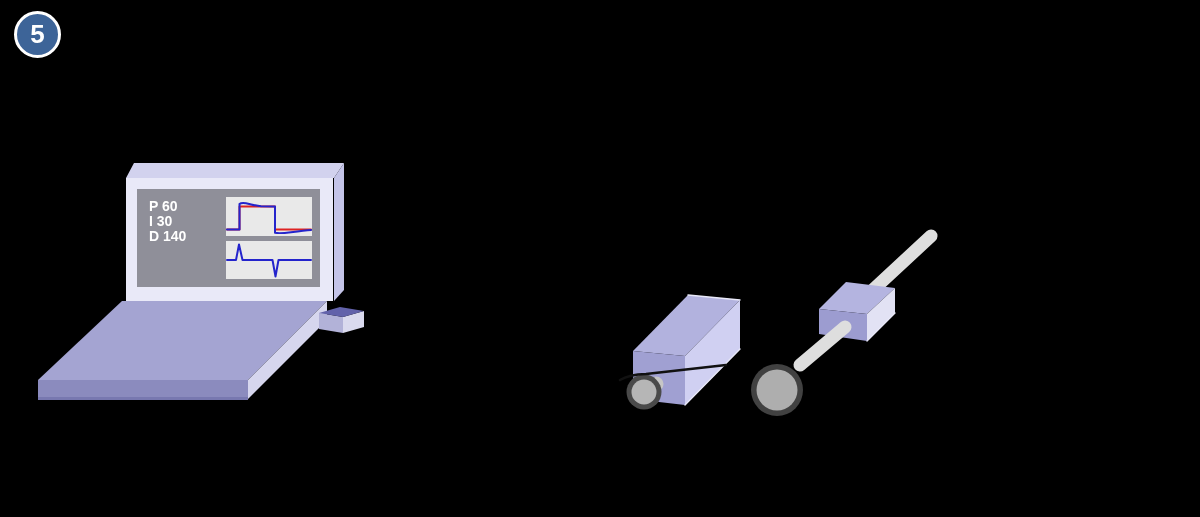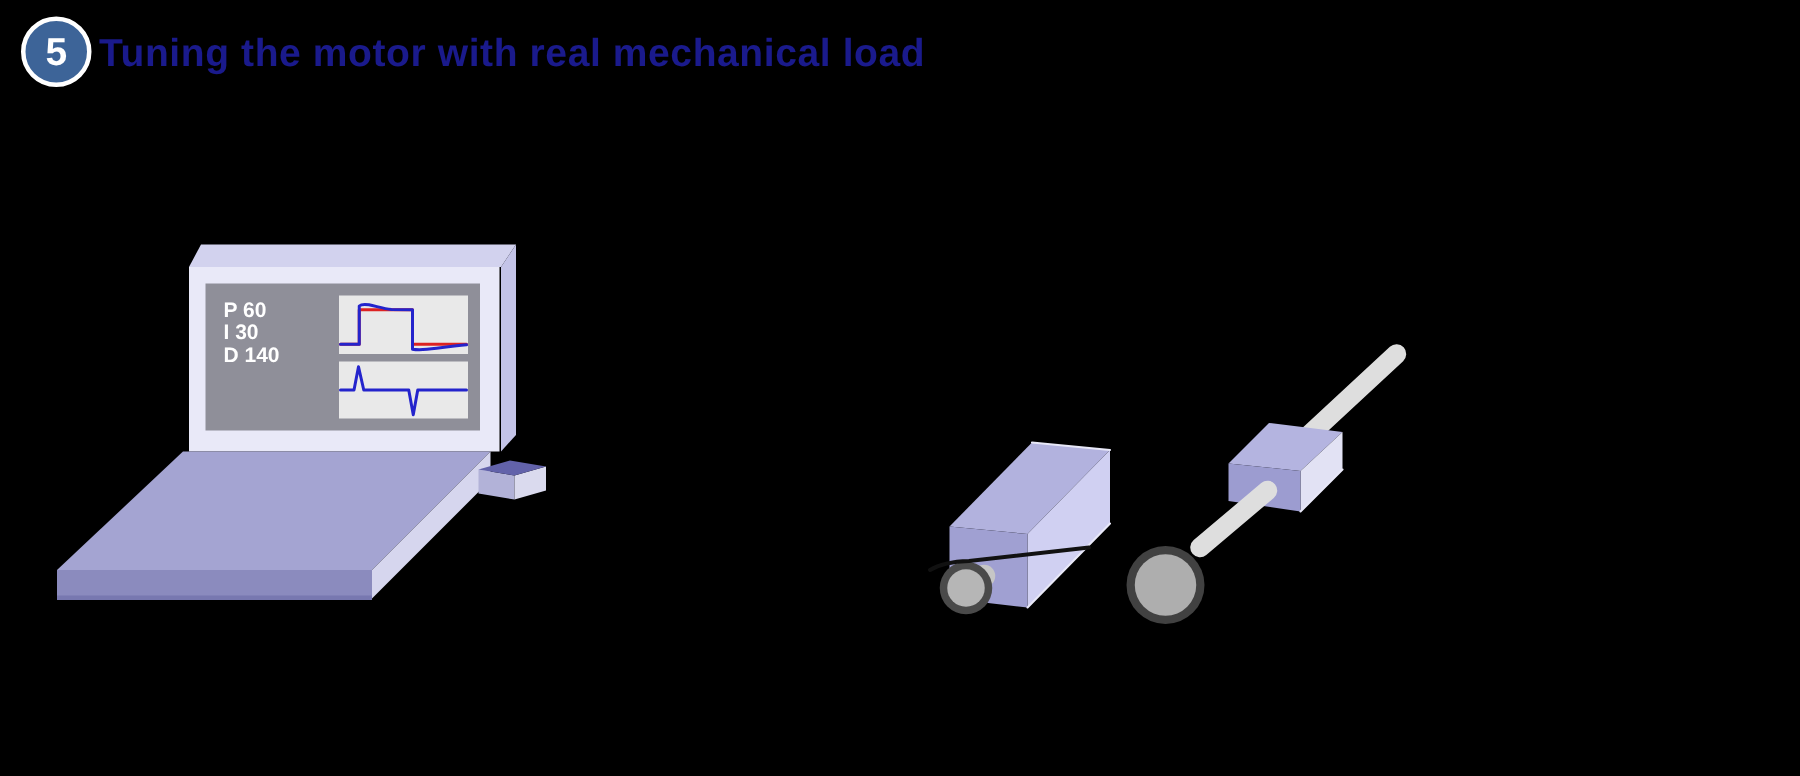--- a/index.html
+++ b/index.html
@@ -19,21 +19,20 @@
   .edge-hi{stroke:#e8e8f8;stroke-width:1.4;fill:none;stroke-linecap:round;}
 </style>
 </head>
 <body>
 
 <div class="canvas">
 
   <div class="badge">
     <span>5</span>
   </div>
-  <h1 class="title">Tuning the motor with real mechanical load</h1>
 
   <svg class="art" width="1200" height="517" viewBox="0 0 1200 517">
 
     <g>
 
       <polygon points="126,178 134,163 344,163 334,178" fill="#d2d2ee"></polygon>
       <polygon points="334,178 344,163 344,290 334,301" fill="#c4c4e8"></polygon>
       <rect x="126" y="178" width="207" height="123" fill="#e9e9f8"></rect>
 
       <rect x="137" y="189" width="183" height="98" fill="#8f8f99"></rect>

